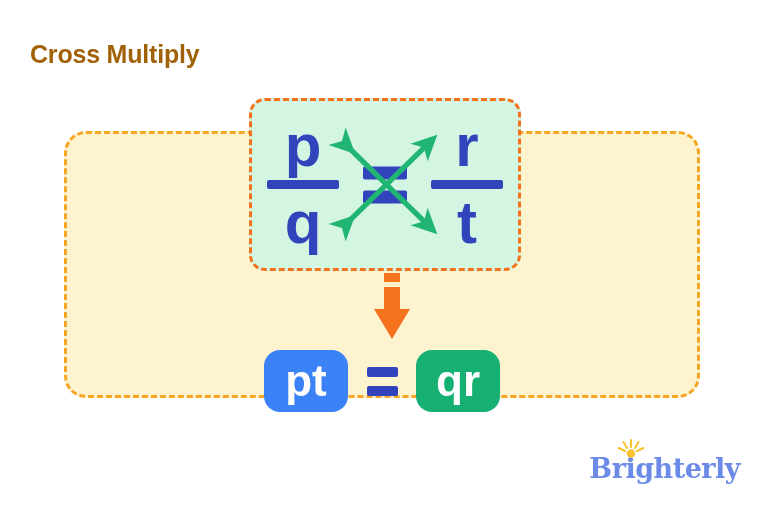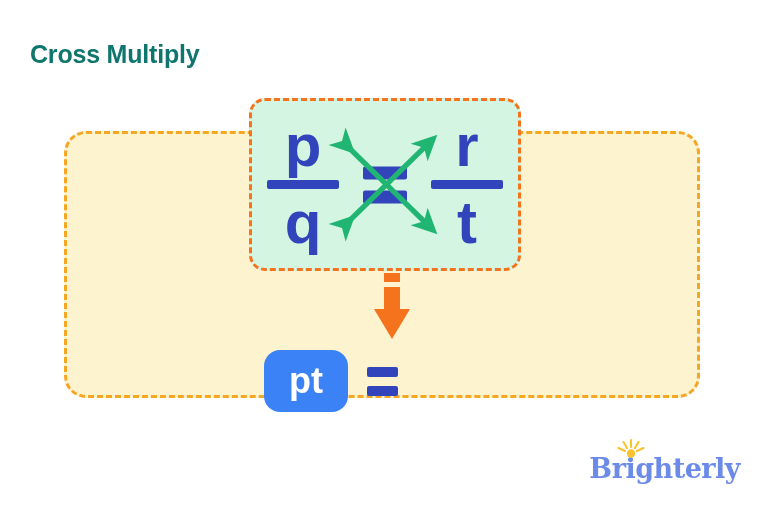--- a/index.html
+++ b/index.html
@@ -16,21 +16,21 @@
     -webkit-font-smoothing: antialiased;
   }
 
   
   #page-title {
     position: absolute;
     left: 30px;
     top: 42px;
     font-size: 25px;
     font-weight: bold;
-    color: #0f766e;
+    color: #a16207;
     letter-spacing: -0.2px;
     line-height: 1;
   }
 
   
   #concept-panel {
     position: absolute;
     left: 64px;
     top: 131px;
     width: 636px;
@@ -130,21 +130,21 @@
   .result-chip {
     height: 62px;
     min-width: 84px;
     padding: 0 12px;
     box-sizing: border-box;
     border-radius: 16px;
     display: flex;
     align-items: center;
     justify-content: center;
     color: #FFFFFF;
-    font-size: 36px;
+    font-size: 44px;
     font-weight: bold;
     line-height: 1;
     letter-spacing: 0px;
   }
   #chip-pt { background: #3B82F6; }
   #chip-qr { background: #16B072; }
 
   #equals-sign-result {
     width: 68px;
     display: flex;
@@ -233,20 +233,21 @@
 
 <div id="result-row">
   <div class="result-chip" id="chip-pt">pt</div>
 
   <div id="equals-sign-result">
     <div class="eq-bar"></div>
     <div class="eq-gap"></div>
     <div class="eq-bar"></div>
   </div>
 
+  <div class="result-chip" id="chip-qr">qr</div>
 </div>
 
 <div id="brand-logo">
   <svg id="brand-sunburst" viewBox="0 0 30 22">
     <g stroke="#F9C22E" stroke-width="2.1" stroke-linecap="round">
       <line x1="15" y1="2" x2="15" y2="9"></line>
       <line x1="7.5" y1="4" x2="11" y2="10"></line>
       <line x1="22.5" y1="4" x2="19" y2="10"></line>
       <line x1="2.5" y1="10" x2="9" y2="13"></line>
       <line x1="27.5" y1="10" x2="21" y2="13"></line>

